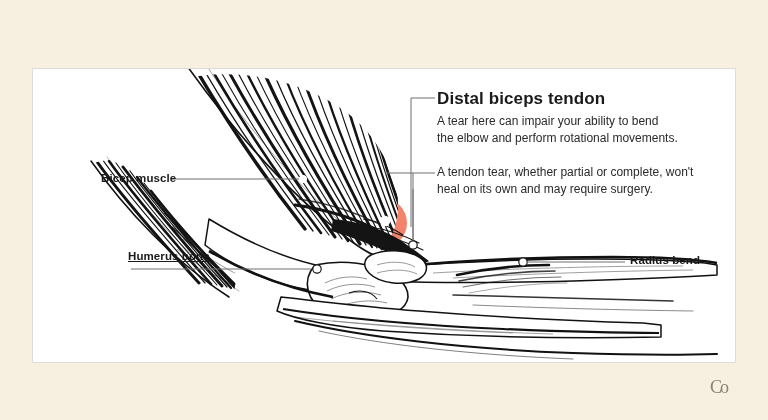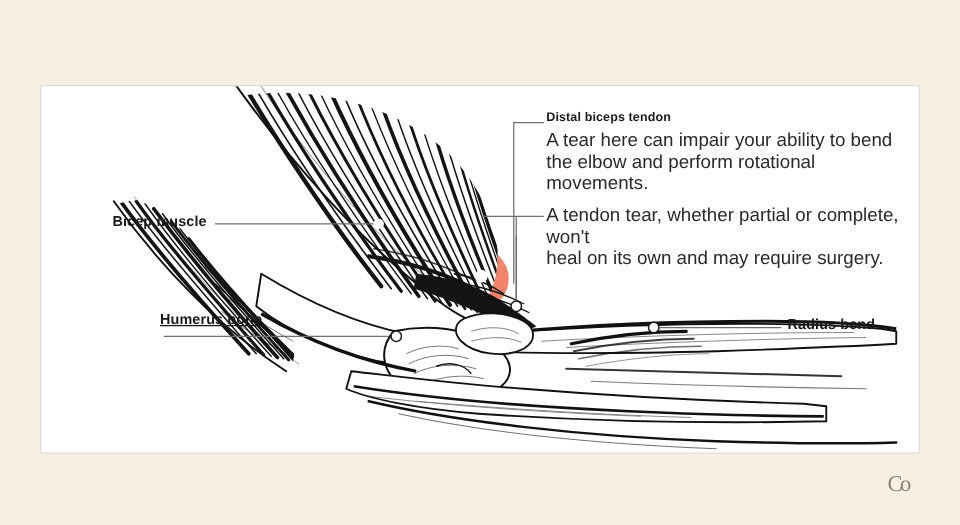--- a/index.html
+++ b/index.html
@@ -58,43 +58,43 @@
   
   .anno-label {
     position: absolute;
     font-family: "Liberation Sans", sans-serif;
     font-size: 11.5px;
     font-weight: bold;
     color: #1A1A1A;
     white-space: nowrap;
     letter-spacing: 0.1px;
   }
-  #label-bicep { left: 90px;  top: 172px; text-align: right; }
+  #label-bicep { left: 101px;  top: 172px; text-align: right; }
   #label-humerus { left: 128px; top: 250px; text-decoration: underline; }
   #label-radius { left: 630px; top: 254px; }
 
   
   .callout {
     position: absolute;
     width: 282px;
   }
   #callout-1 { left: 437px; top: 89px; }
   #callout-2 { left: 437px; top: 164px; }
   .callout-heading {
     font-family: "Liberation Sans", sans-serif;
-    font-size: 10px;
+    font-size: 17px;
     font-weight: bold;
     color: #1A1A1A;
     letter-spacing: 0.1px;
     margin-bottom: 4px;
     white-space: nowrap;
   }
   .callout-body {
     font-family: "Liberation Sans", sans-serif;
-    font-size: 15px;
+    font-size: 12px;
     font-weight: normal;
     color: #2A2A2A;
     line-height: 17px;
     letter-spacing: 0px;
   }
 
   
   .logo {
     position: absolute;
     left: 710px;

